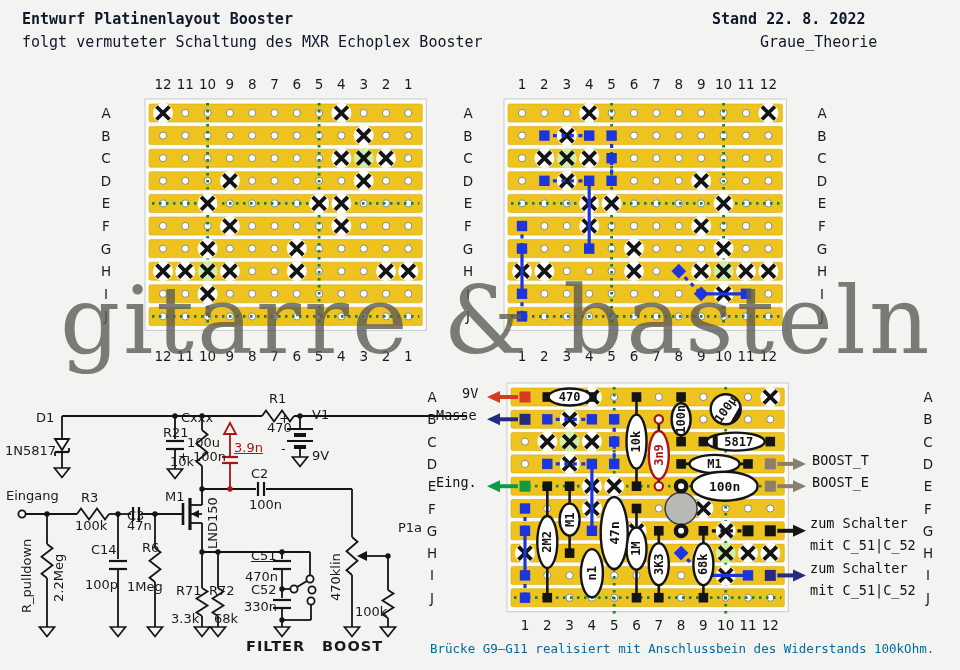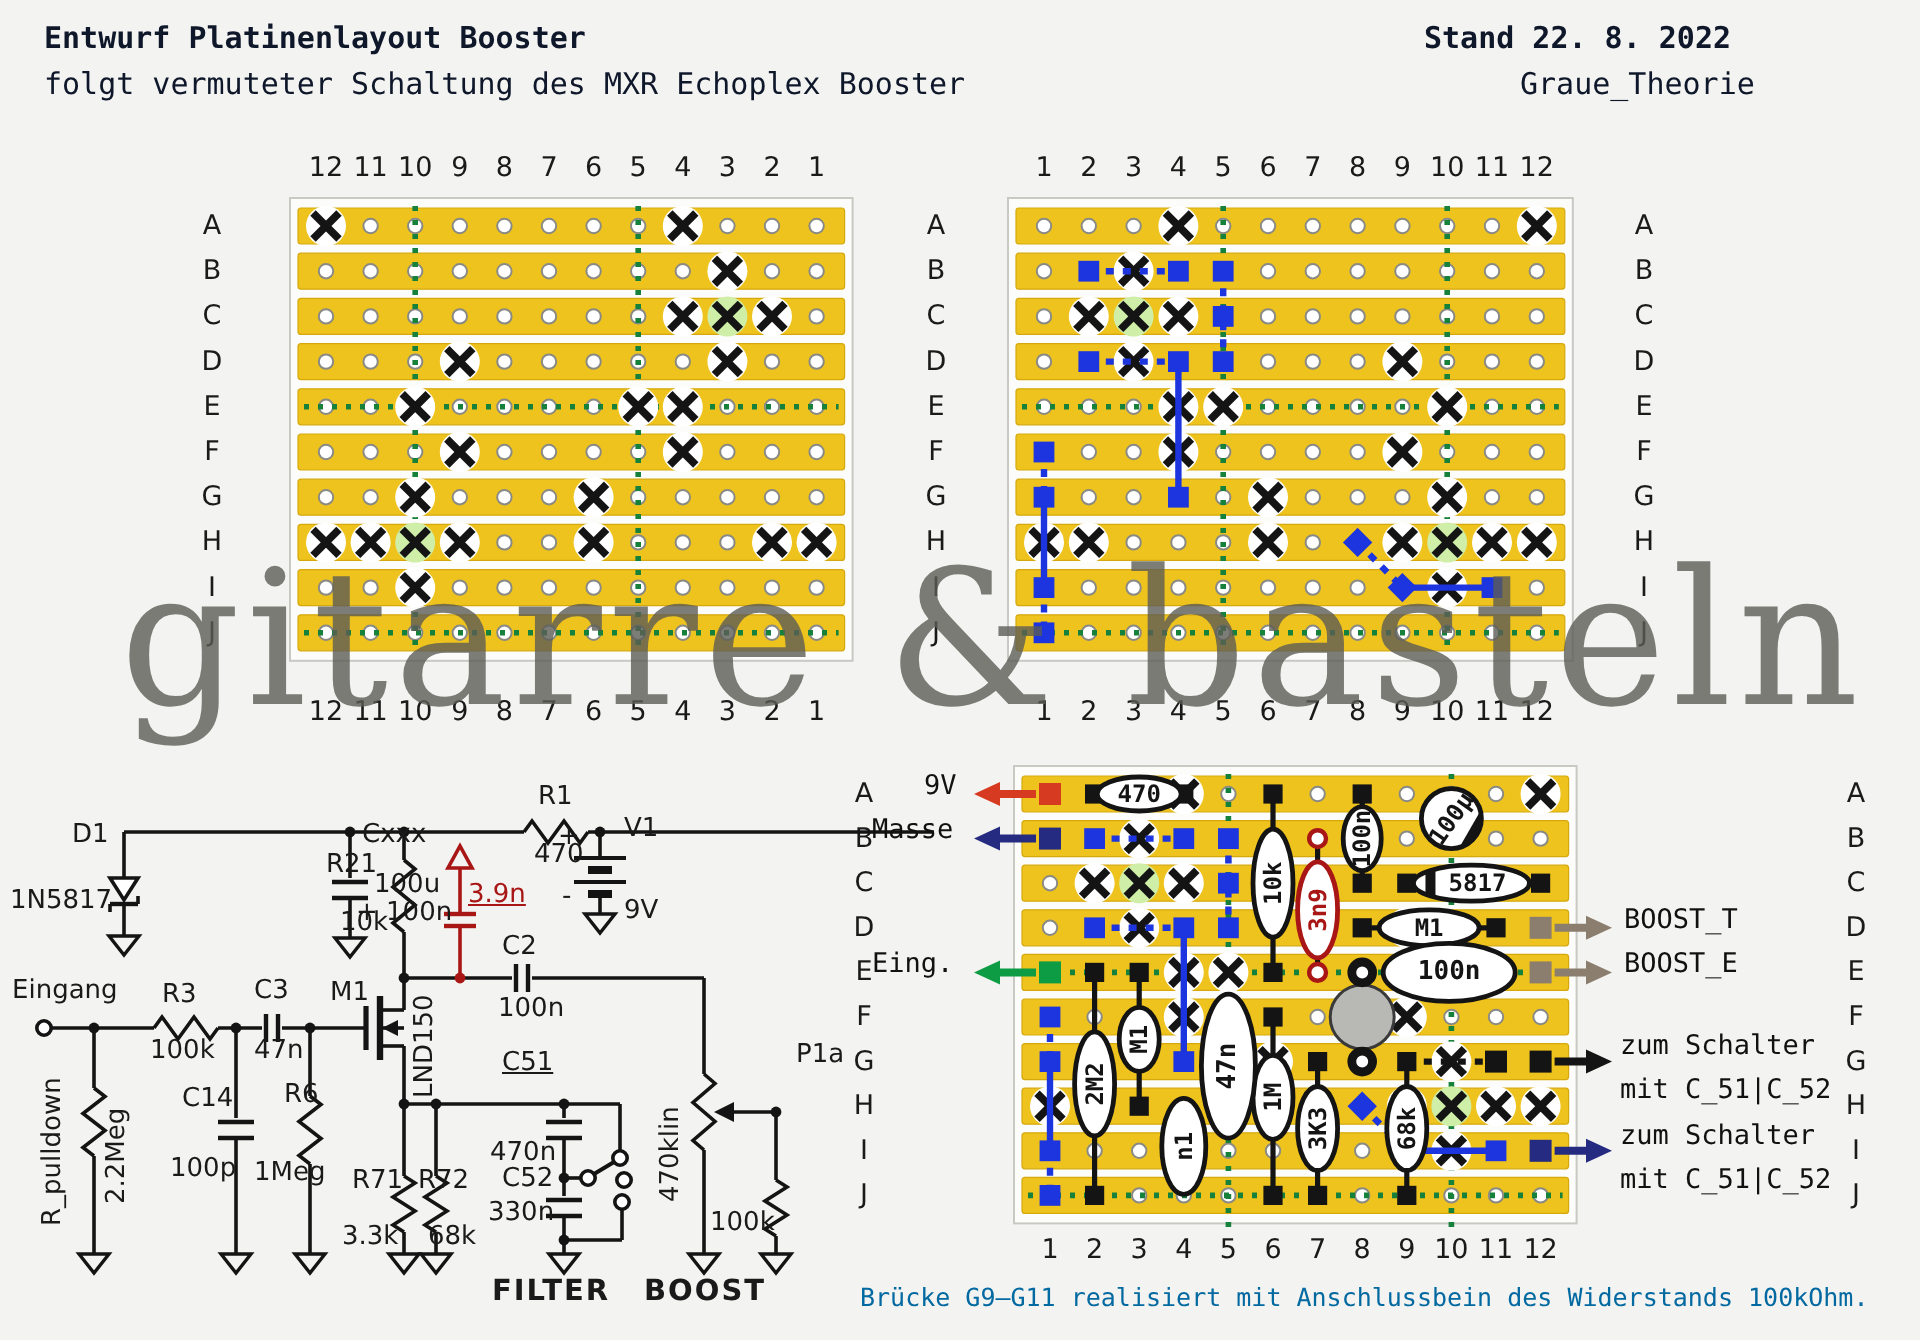--- a/index.html
+++ b/index.html
@@ -1152,37 +1152,37 @@
     <div class="slabel red" style="left: 234px; top: 441px;">3.9n</div>
     <div class="slabel" style="left: 269px; top: 392px;">R1</div>
     <div class="slabel" style="left: 267px; top: 421px;">470</div>
     <div class="slabel" style="left: 279px; top: 412px;">+</div>
     <div class="slabel" style="left: 312px; top: 408px;">V1</div>
     <div class="slabel" style="left: 281px; top: 442px;">-</div>
     <div class="slabel" style="left: 312px; top: 449px;">9V</div>
     <div class="slabel" style="left: 6px; top: 489px;">Eingang</div>
     <div class="slabel" style="left: 81px; top: 491px;">R3</div>
     <div class="slabel" style="left: 75px; top: 519px;">100k</div>
-    <div class="slabel" style="left: 127px; top: 489px;">C3</div>
+    <div class="slabel" style="left: 127px; top: 509px;">C3</div>
     <div class="slabel" style="left: 127px; top: 519px;">47n</div>
     <div class="slabel" style="left: 165px; top: 490px;">M1</div>
     <div class="slabel rot" style="left: 206px; top: 549px;">LND150</div>
     <div class="slabel" style="left: 251px; top: 467px;">C2</div>
     <div class="slabel" style="left: 249px; top: 498px;">100n</div>
     <div class="slabel rot" style="left: 20px; top: 613px;">R_pulldown</div>
     <div class="slabel rot" style="left: 52px; top: 602px;">2.2Meg</div>
     <div class="slabel" style="left: 91px; top: 543px;">C14</div>
     <div class="slabel" style="left: 85px; top: 578px;">100p</div>
     <div class="slabel" style="left: 142px; top: 541px;">R6</div>
     <div class="slabel" style="left: 127px; top: 580px;">1Meg</div>
     <div class="slabel" style="left: 176px; top: 584px;">R71</div>
     <div class="slabel" style="left: 171px; top: 612px;">3.3k</div>
     <div class="slabel" style="left: 209px; top: 584px;">R72</div>
     <div class="slabel" style="left: 214px; top: 612px;">68k</div>
-    <div class="slabel" style="left: 251px; top: 525px; text-decoration: underline;">C51</div>
+    <div class="slabel" style="left: 251px; top: 549px; text-decoration: underline;">C51</div>
     <div class="slabel" style="left: 245px; top: 570px;">470n</div>
     <div class="slabel" style="left: 251px; top: 583px;">C52</div>
     <div class="slabel" style="left: 244px; top: 600px;">330n</div>
     <div class="slabel" style="left: 354px; top: 521px; padding-left: 44px;">P1a</div>
     <div class="slabel rot" style="left: 329px; top: 601px;">470klin</div>
     <div class="slabel" style="left: 355px; top: 605px;">100k</div>
     <div class="slabel big" style="left: 246px; top: 640px;">FILTER</div>
     <div class="slabel big" style="left: 322px; top: 640px;">BOOST</div>
     <div id="watermark">gitarre &amp; basteln</div>
   </div>

